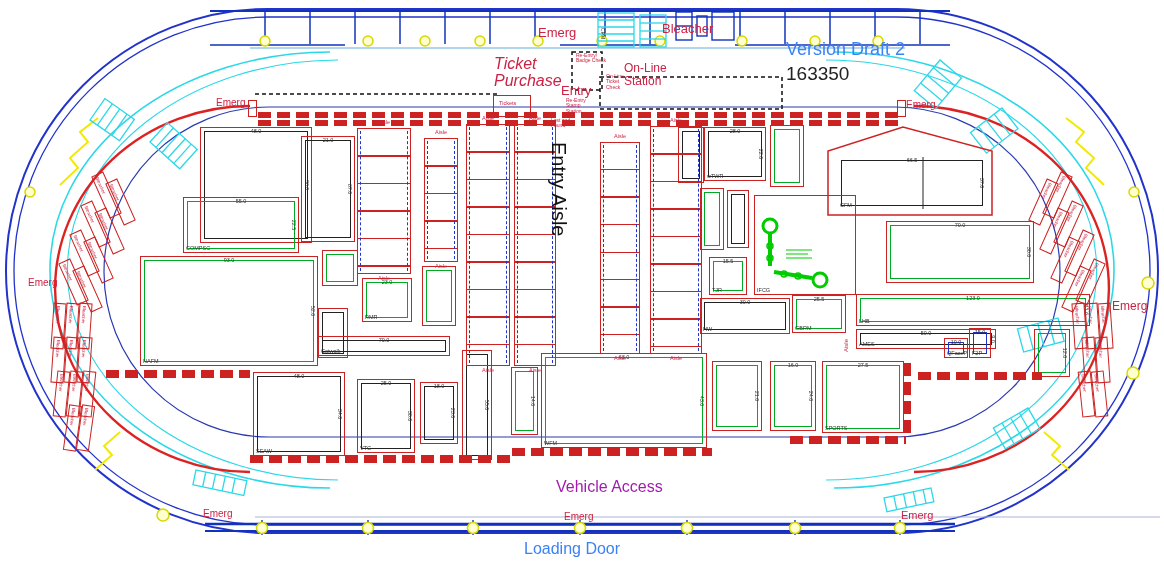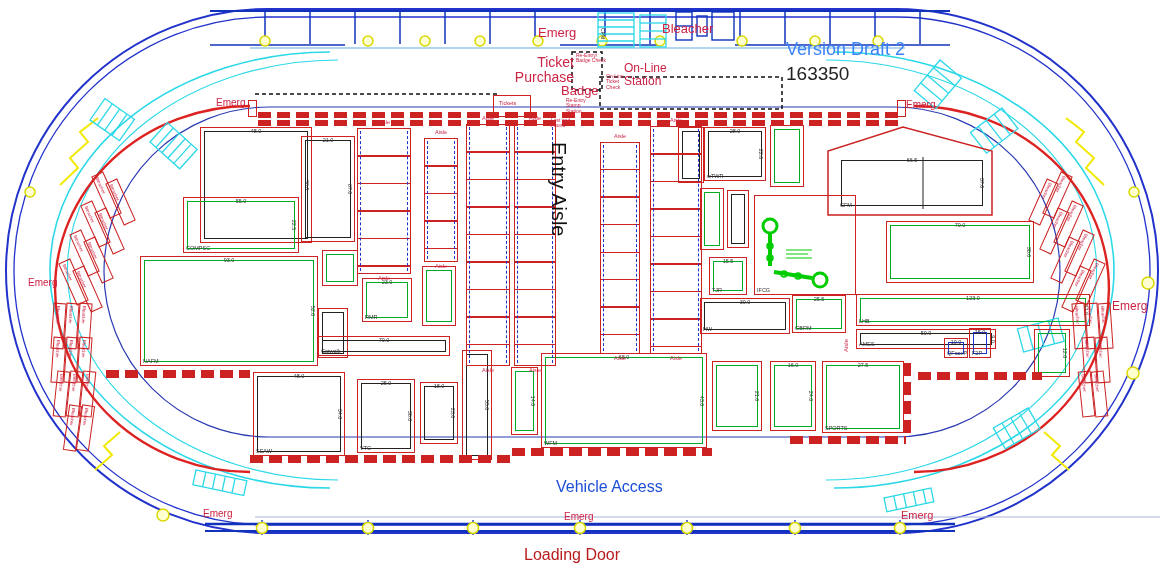--- a/index.html
+++ b/index.html
@@ -508,34 +508,34 @@
       </div>
       <div class="bleach" style="left: 1093px; top: 371px; transform: rotate(-6deg);">
         <span>Bleacher</span>
       </div>
       <div class="bleach" style="left: 1080px; top: 371px; transform: rotate(-6deg);">
         <span>Bleacher</span>
       </div>
       <div class="lbl" style="left: 786px; top: 40px; font-size: 18px; color: #3b82f6;">Version Draft 2</div>
       <div class="lbl" style="left: 786px; top: 64px; font-size: 19px; color: rgb(34, 34, 34);">163350</div>
       <div class="lbl" style="left: 569px; top: 142px; font-size: 20px; color: rgb(17, 17, 17); transform: rotate(90deg); transform-origin: left top;">Entry Aisle</div>
-      <div class="lbl" style="left: 556px; top: 478px; font-size: 16px; color: #1d4ed8;">Vehicle Access</div>
-      <div class="lbl" style="left: 524px; top: 540px; font-size: 16px; color: #b91c1c; margin-top: 6px;">Loading Door</div>
+      <div class="lbl" style="left: 556px; top: 478px; font-size: 16px; color: #a21caf;">Vehicle Access</div>
+      <div class="lbl" style="left: 524px; top: 540px; font-size: 16px; color: #3b82f6;">Loading Door</div>
       <div class="lbl" style="left: 662px; top: 22px; font-size: 13px; color: rgb(204, 34, 68);">Bleacher</div>
       <div class="lbl" style="left: 538px; top: 26px; font-size: 13px; color: rgb(204, 34, 68);">Emerg</div>
       <div class="lbl" style="left: 216px; top: 98px; font-size: 10px; color: rgb(204, 34, 68);">Emerg</div>
       <div class="lbl" style="left: 906px; top: 100px; font-size: 10px; color: rgb(204, 34, 68);">Emerg</div>
       <div class="lbl" style="left: 28px; top: 278px; font-size: 10px; color: rgb(204, 34, 68);">Emerg</div>
       <div class="lbl" style="left: 1112px; top: 300px; font-size: 12px; color: rgb(204, 34, 68);">Emerg</div>
       <div class="lbl" style="left: 203px; top: 509px; font-size: 10px; color: rgb(204, 34, 68);">Emerg</div>
       <div class="lbl" style="left: 564px; top: 512px; font-size: 10px; color: rgb(204, 34, 68);">Emerg</div>
       <div class="lbl" style="left: 901px; top: 510px; font-size: 11px; color: rgb(204, 34, 68);">Emerg</div>
-      <div class="lbl wrap" style="left: 494px; top: 55px; font-size: 14px; color: rgb(204, 34, 68); width: 80px; text-align: right;">Ticket Purchase</div>
+      <div class="lbl wrap" style="left: 494px; top: 55px; font-size: 16px; color: rgb(204, 34, 68); width: 80px; text-align: left; font-style: italic;">Ticket Purchase</div>
       <div class="lbl wrap" style="left: 624px; top: 62px; font-size: 12px; color: rgb(204, 34, 68); width: 64px;">On-Line Station</div>
-      <div class="lbl" style="left: 561px; top: 84px; font-size: 13px; color: rgb(204, 34, 68);">Badge</div>
+      <div class="lbl" style="left: 561px; top: 84px; font-size: 13px; color: rgb(204, 34, 68);">Entry</div>
       <div class="lbl wrap" style="left: 576px; top: 53px; font-size: 5px; color: rgb(204, 34, 68); width: 32px;">Re-Entry/ Badge Check</div>
       <div class="lbl wrap" style="left: 606px; top: 74px; font-size: 5px; color: rgb(204, 34, 68); width: 28px;">On-Line Ticket Check</div>
       <div class="lbl wrap" style="left: 566px; top: 98px; font-size: 5px; color: rgb(204, 34, 68); width: 30px;">Re-Entry Stamp Station</div>
       <div class="lbl wrap" style="left: 551px; top: 118px; font-size: 5px; color: rgb(204, 34, 68); width: 24px;">Lost and Found</div>
       <div class="lbl" style="left: 499px; top: 101px; font-size: 5.5px; color: rgb(204, 34, 68);">Tickets</div>
       <div class="lbl" style="left: 605px; top: 28px; font-size: 5px; color: rgb(51, 51, 51); transform: rotate(90deg); transform-origin: left top;">CPM</div>
       <div class="lbl" style="left: 843px; top: 352px; font-size: 6px; color: rgb(204, 34, 68); transform: rotate(-90deg); transform-origin: left top;">Aisle</div>
     </div>
 
 </div>

